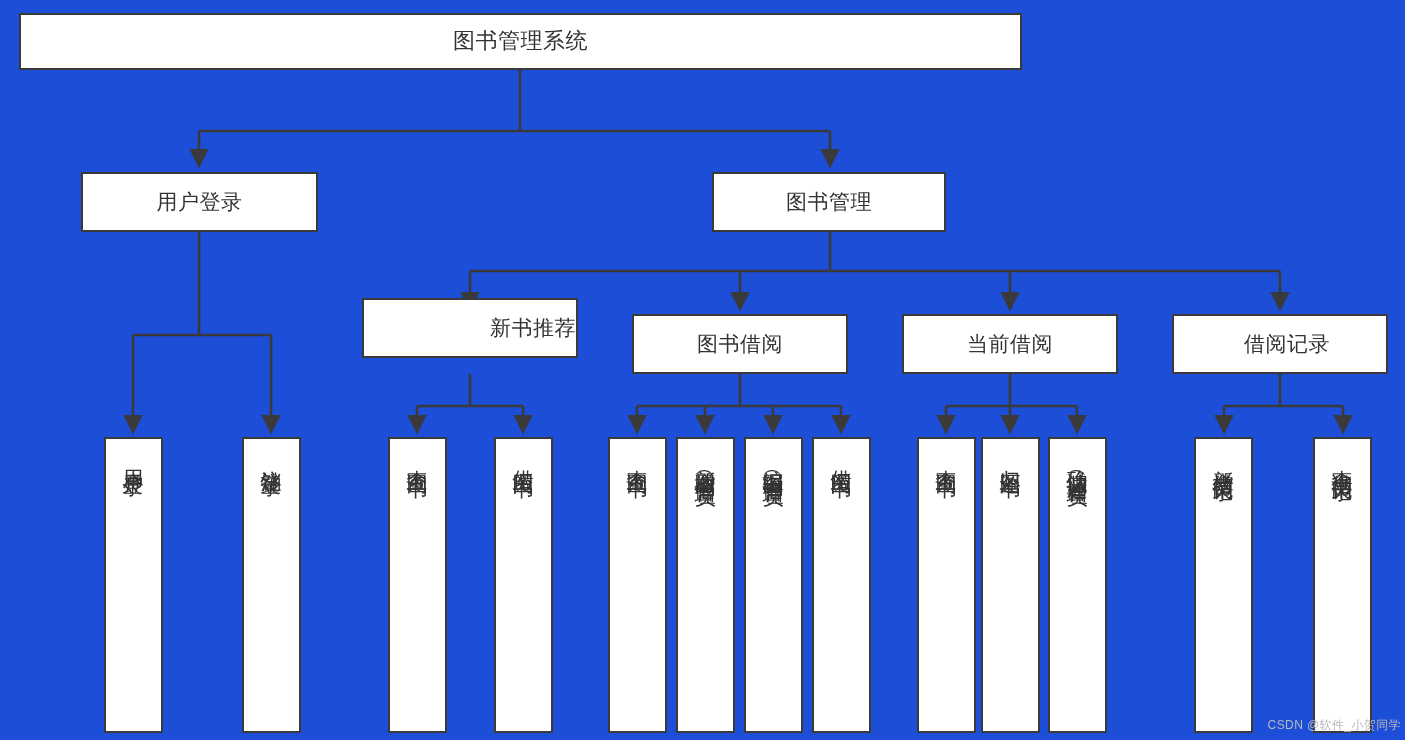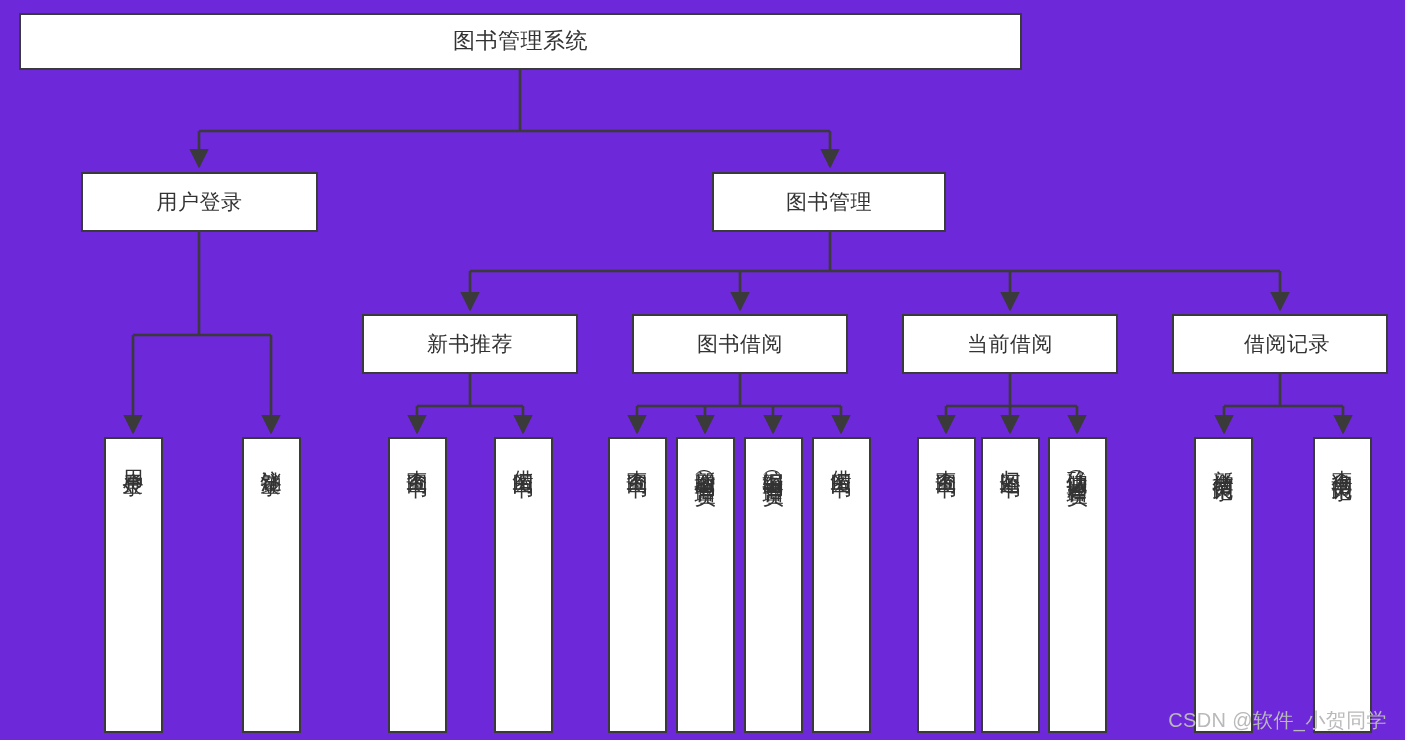--- a/index.html
+++ b/index.html
@@ -5,21 +5,21 @@
 <style>
   html, body {
     margin: 0;
     padding: 0;
     background: #ffffff;
   }
   #canvas {
     position: relative;
     width: 1405px;
     height: 740px;
-    background: #6d28d9;
+    background: #1d4ed8;
     font-family: "Liberation Sans", "DejaVu Sans", sans-serif;
     overflow: hidden;
   }
   #wires {
     position: absolute;
     left: 0;
     top: 0;
     width: 1405px;
     height: 747px;
     pointer-events: none;
@@ -56,23 +56,23 @@
     font-size: 21px;
     letter-spacing: 2.5px;
     white-space: nowrap;
     line-height: 1;
   }
   #root-node .node-label {
     font-size: 22px;
   }
   .watermark {
     position: absolute;
-    right: 18px;
+    right: 4px;
     bottom: 6px;
-    font-size: 20px;
+    font-size: 12px;
     color: #b9b9b9;
     letter-spacing: 0.4px;
     white-space: nowrap;
     z-index: 5;
   }
 </style>
 </head>
 <body>
 
 <div id="canvas">
@@ -131,21 +131,21 @@
     <span class="node-label">图书管理系统</span>
   </div>
 
   <div class="node horizontal" style="left:81px; top:172px; width:237px; height:60px;">
     <span class="node-label">用户登录</span>
   </div>
   <div class="node horizontal" style="left:712px; top:172px; width:234px; height:60px;align-items:center;">
     <span class="node-label">图书管理</span>
   </div>
 
-  <div class="node horizontal" style="left:362px; top:314px; width:216px; height:60px;">
+  <div class="node horizontal" style="left:362px; top:298px; width:216px; height:60px;justify-content:flex-end;">
     <span class="node-label">新书推荐</span>
   </div>
   <div class="node horizontal" style="left:902px; top:314px; width:216px; height:60px;">
     <span class="node-label">当前借阅</span>
   </div>
   <div class="node horizontal" style="left:632px; top:314px; width:216px; height:60px;">
     <span class="node-label">图书借阅</span>
   </div>
   <div class="node horizontal" style="left:1172px; top:314px; width:216px; height:60px;padding-left:14px;">
     <span class="node-label">借阅记录</span>

